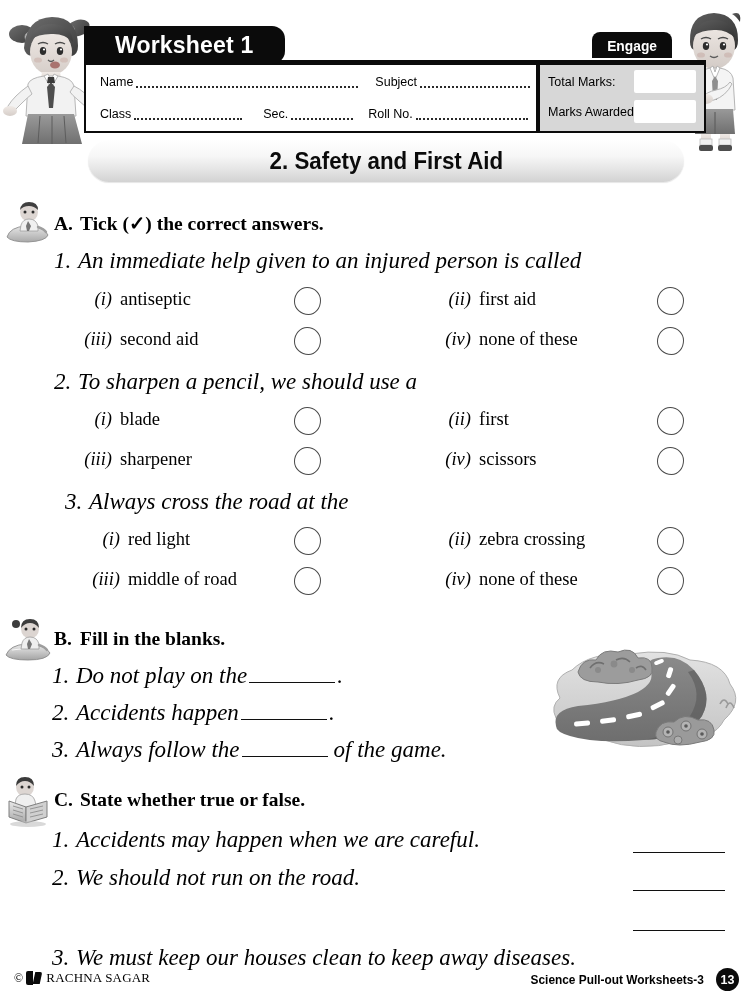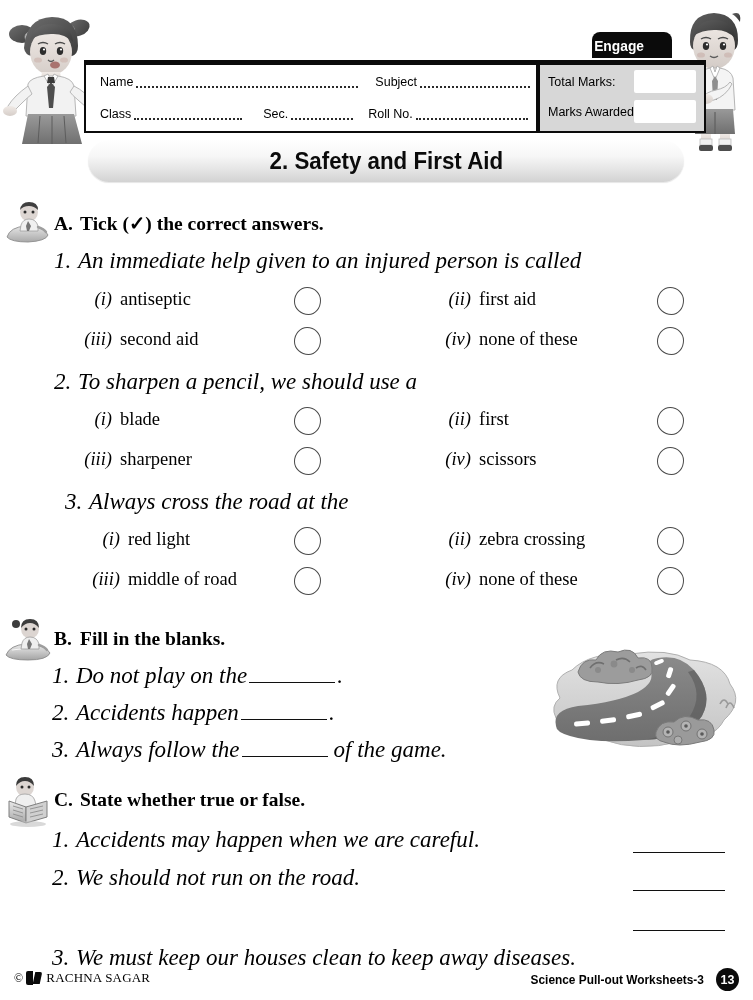--- a/index.html
+++ b/index.html
@@ -40,21 +40,21 @@
   .header-rule {
     position: absolute; left: 84px; top: 60px; width: 622px; height: 5px;
     background: #0b0b0b; z-index: 3;
   }
 
   .engage-tab {
     position: absolute; left: 592px; top: 32px;
     width: 80px; height: 26px;
     background: #0b0b0b;
     border-top-left-radius: 8px; border-top-right-radius: 8px;
-    display: flex; align-items: center; 
+    display: flex; align-items: center; justify-content: center;
     z-index: 7;
   }
   .engage-label {
     color: #ffffff;
     font-family: "Liberation Sans", "DejaVu Sans", sans-serif;
     font-weight: bold; font-size: 15px;
     transform: scaleX(0.92);
     white-space: nowrap;
   }
 
@@ -324,20 +324,23 @@
     <rect x="24" y="133" width="12" height="6" fill="#f0f0f0" stroke="#bdbdbd" stroke-width="0.8"></rect>
     <rect x="43" y="133" width="12" height="6" fill="#f0f0f0" stroke="#bdbdbd" stroke-width="0.8"></rect>
     <rect x="23" y="139" width="14" height="6" rx="2" fill="#4d4d4d"></rect>
     <rect x="42" y="139" width="14" height="6" rx="2" fill="#4d4d4d"></rect>
   </svg>
 
   <div class="header-zone">
 
     <div class="header-rule"></div>
 
+    <div class="ws-tab">
+      <span class="ws-tab-label">Worksheet 1</span>
+    </div>
 
     <div class="engage-tab">
       <span class="engage-label">Engage</span>
     </div>
 
     <div class="info-box">
       <div class="info-row r1">
         <span style="margin-left:14px;" class="fld-label">Name</span>
         <span class="dots" style="width:222px;"></span>
         <span class="fld-label" style="margin-left:14px;">Subject</span>

